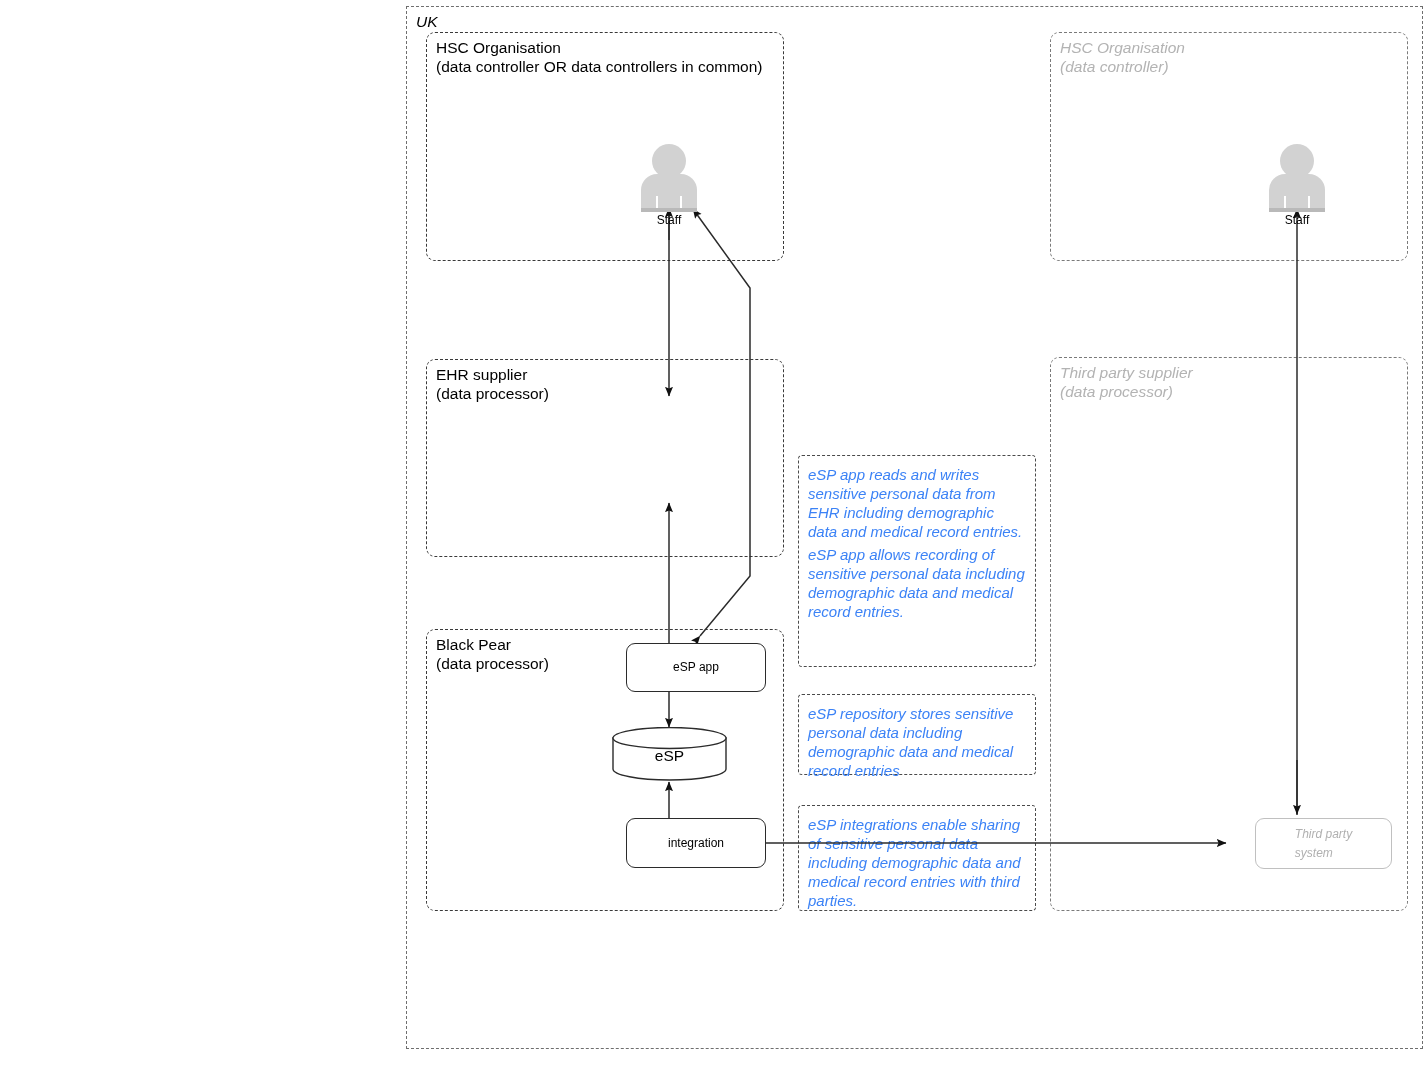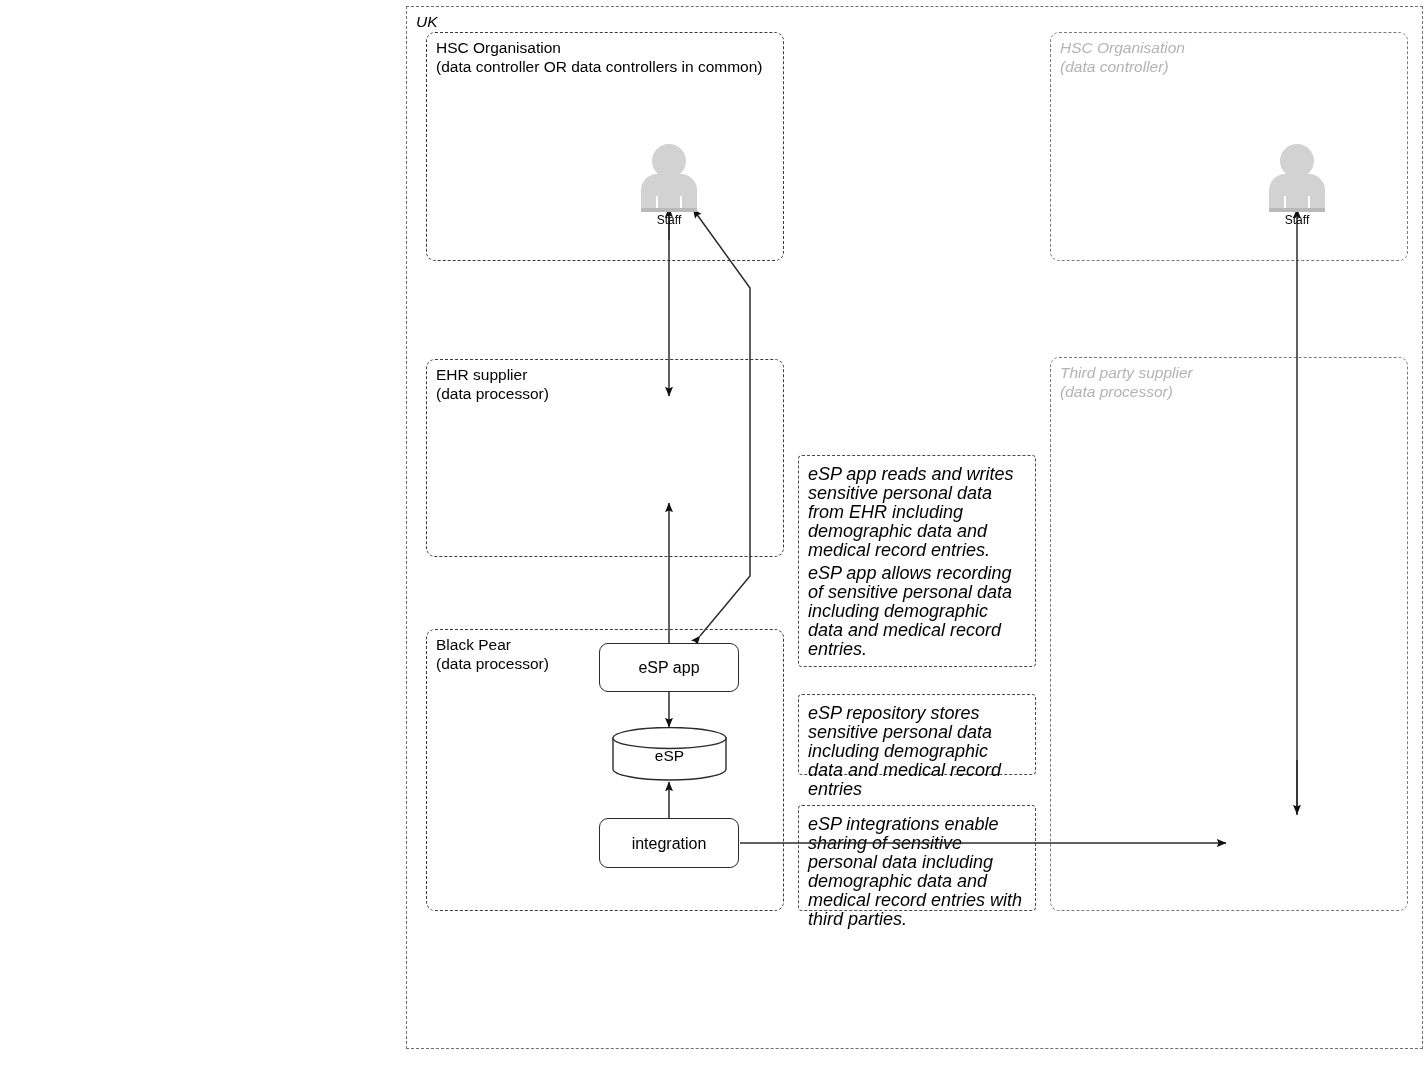--- a/index.html
+++ b/index.html
@@ -42,40 +42,41 @@
   
   .note {
     position: absolute;
     border: 1px dashed #4a4a4a;
     border-radius: 4px;
     background: transparent;
     padding: 9px 9px 8px 9px;
   }
   .note p {
     margin: 0;
-    font-size: 18px;
+    font-size: 15px;
     line-height: 19px;
     font-style: italic;
-    color: #000000;
+    color: #3b82f6;
   }
   .note p + p { margin-top: 4px; }
 
   
   .pbox {
     position: absolute;
     border: 1px solid #2b2b2b;
     border-radius: 9px;
     background: #ffffff;
     display: flex;
     align-items: center;
     justify-content: center;
-    font-size: 16px;
+    font-size: 12px;
     color: #000000;
     text-align: left;
     line-height: 19px;
+    margin-left: 27px;
   }
   .pbox.ghost {
     border-color: #c0c0c0;
     color: #b0b0b0;
     font-style: italic;
   }
 
   
   .cyl { position: absolute; }
   .cyl .cyl-label {
@@ -250,14 +251,18 @@
       <path d="M1,11 L1,42 A56.5,11 0 0 0 114,42 L114,11 Z" fill="#ffffff" stroke="#2b2b2b" stroke-width="1.4"></path>
       <ellipse cx="57.5" cy="11" rx="56.5" ry="10.5" fill="#ffffff" stroke="#2b2b2b" stroke-width="1.4"></ellipse>
     </svg>
     <div class="cyl-label" style="top:20px;">eSP</div>
   </div>
 
   <div class="pbox" style="left:599px; top:818px; width:140px; height:50px;">
     <span>integration</span>
   </div>
 
+  <div class="pbox ghost" style="left:1228px; top:818px; width:137px; height:51px; white-space:pre-line;">
+    <span>Third party
+system</span>
+  </div>
 
 </div>
 
 </body></html>

